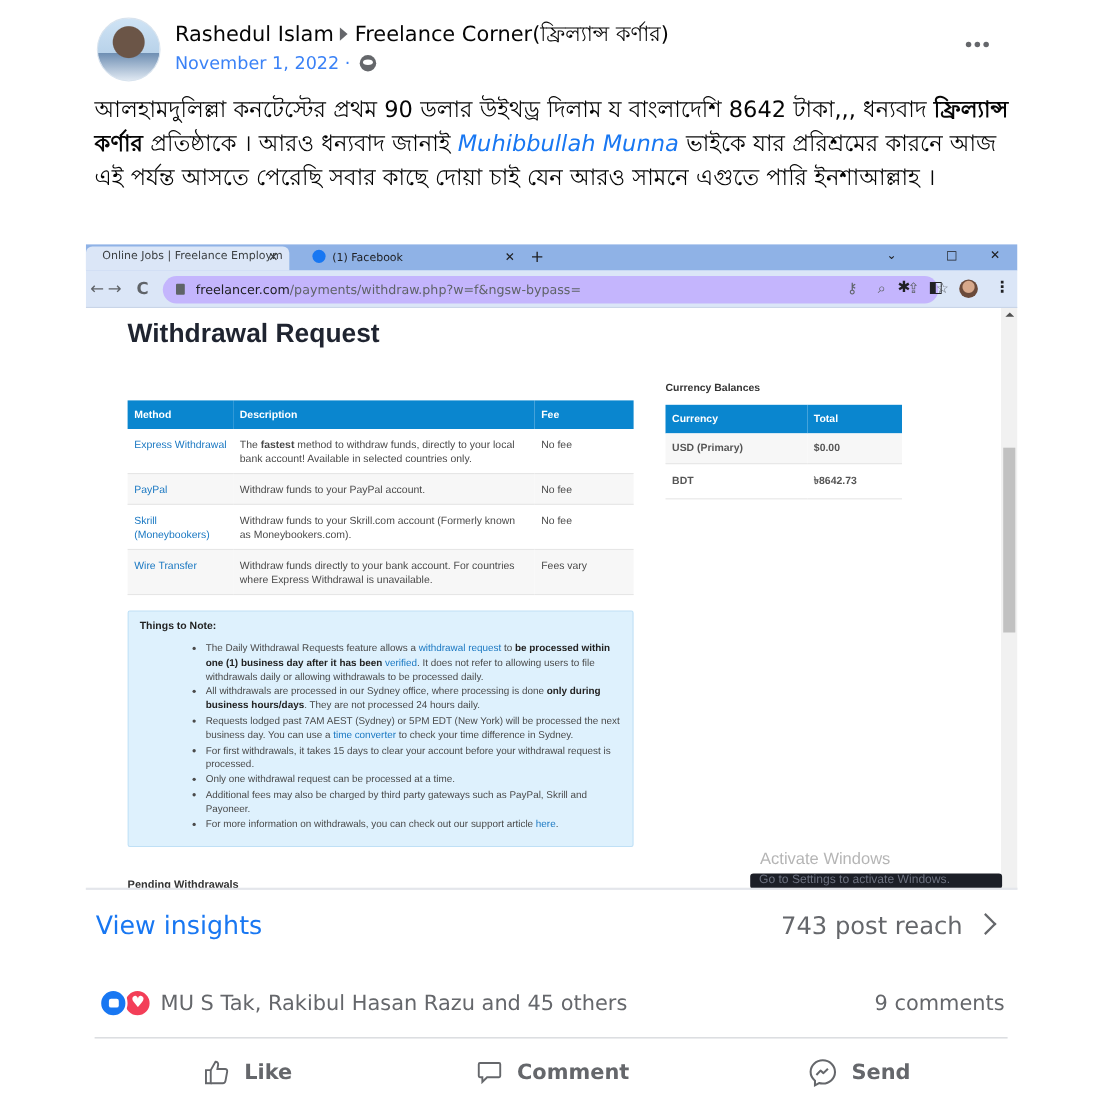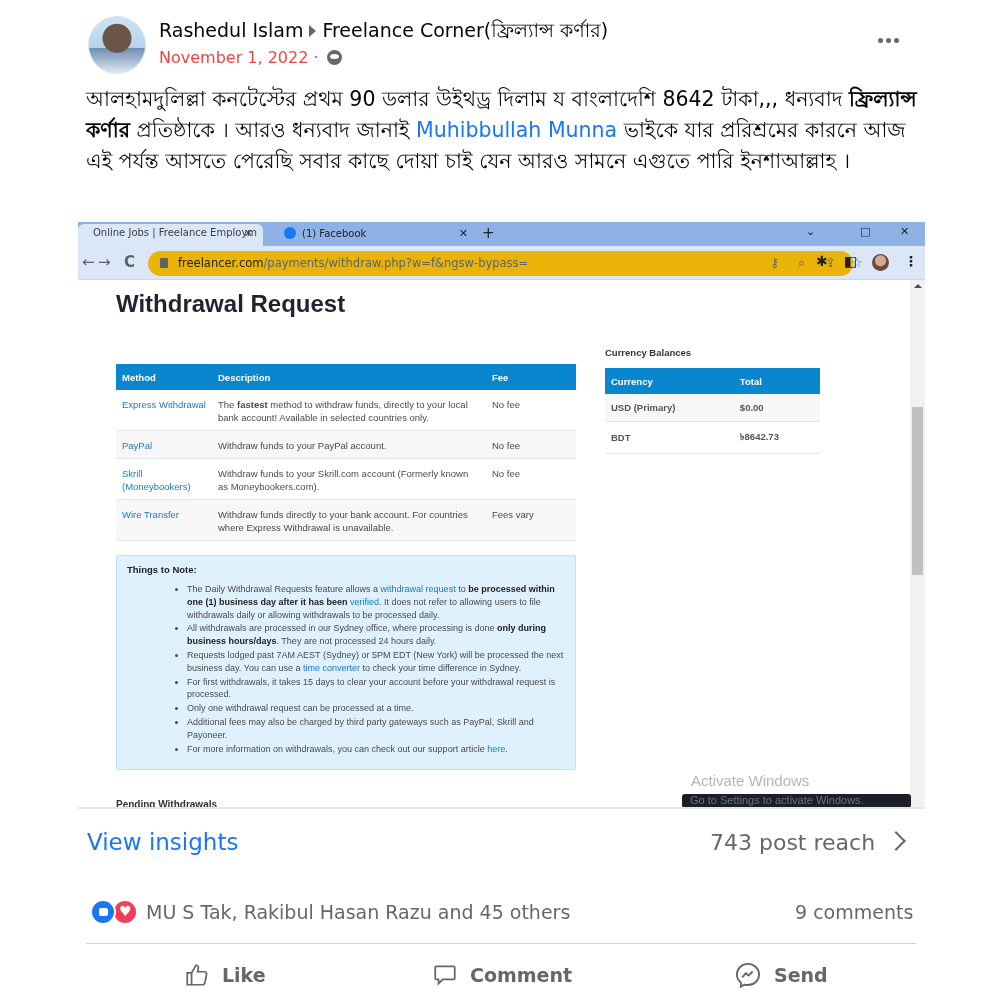--- a/index.html
+++ b/index.html
@@ -6,44 +6,44 @@
   html, body { width: 1000px; height: 1000px; background: #ffffff; overflow: hidden; }
   body { font-family: "DejaVu Sans", sans-serif; color: #050505; position: relative; }
 
   
   .avatar { position: absolute; left: 88px; top: 16px; width: 58px; height: 58px; border-radius: 50%;
     background: radial-gradient(circle at 50% 38%, #6b5547 0 14px, transparent 15px),
                 linear-gradient(180deg, #cfe3f5 0%, #b9d3ea 55%, #6f8fb3 56%, #dfe8f2 100%);
     border: 1px solid #d8e3ee; }
   .author-line { position: absolute; left: 159px; top: 16px; font-size: 19px; color: #050505; white-space: nowrap; }
   .author-line .arrow { display: inline-block; width: 0; height: 0; border-top: 6px solid transparent; border-bottom: 6px solid transparent; border-left: 7px solid #65676b; margin: 0 6px 1px 6px; vertical-align: middle; }
-  .meta-line { position: absolute; left: 159px; top: 48px; font-size: 16px; color: #ef4444; white-space: nowrap; }
+  .meta-line { position: absolute; left: 159px; top: 48px; font-size: 16px; color: #3b82f6; white-space: nowrap; }
   .globe-icon { display: inline-block; width: 15px; height: 15px; border-radius: 50%; background: #65676b; vertical-align: -2px; margin-left: 3px; position: relative; }
   .globe-icon::before { content: ""; position: absolute; left: 3px; top: 4px; width: 9px; height: 5px; border-radius: 50%; background: #fff; }
   .more-button { position: absolute; left: 872px; top: 30px; width: 32px; height: 20px; display: flex; gap: 3px; align-items: center; justify-content: center; cursor: pointer; }
   .more-button span { width: 5px; height: 5px; border-radius: 50%; background: #65676b; }
 
   
   .post-text { position: absolute; left: 86px; top: 84px; width: 840px; font-size: 20.5px; line-height: 31px; color: #050505; }
   .post-text b { font-weight: bold; }
-  .post-text .mention { color: #1877f2; }
+  .post-text .mention { color: #1877f2; font-style: italic; }
 
   
   .shot { position: absolute; left: 78px; top: 222px; width: 847px; height: 586px; background: #fff; overflow: hidden; }
   .tabbar { position: absolute; left: 0; top: 0; width: 847px; height: 24px; background: #8fb2e6; }
   .tab { position: absolute; top: 2px; height: 22px; font-size: 10px; color: #3c4043; padding: 3px 14px; white-space: nowrap; }
   .tab.active { left: 0; width: 185px; background: #dbe6f7; border-radius: 6px 6px 0 0; padding-left: 15px; }
   .tab.inactive { left: 192px; width: 208px; color: #202124; }
   .tab .fb-icon { display: inline-block; width: 12px; height: 12px; border-radius: 50%; background: #1877f2; vertical-align: -2px; margin-right: 6px; }
   .tab .tab-close { position: absolute; right: 10px; top: 3px; font-size: 11px; }
   .new-tab { position: absolute; left: 404px; top: 2px; font-size: 15px; color: #202124; }
   .win-ctrl { position: absolute; top: 3px; font-size: 11px; color: #202124; }
   .toolbar { position: absolute; left: 0; top: 24px; width: 847px; height: 34px; background: #dbe6f7; border-bottom: 1px solid #c9d5e8; }
   .nav-btn { position: absolute; top: 7px; font-size: 15px; color: #5f6368; }
-  .omnibox { position: absolute; left: 70px; top: 5px; width: 705px; height: 25px; background: #eab308; border-radius: 13px; font-size: 11.5px; color: #5f6368; padding: 5px 0 0 30px; white-space: nowrap; }
+  .omnibox { position: absolute; left: 70px; top: 5px; width: 705px; height: 25px; background: #c4b5fd; border-radius: 13px; font-size: 11.5px; color: #5f6368; padding: 5px 0 0 30px; white-space: nowrap; }
   .omnibox .host { color: #202124; }
   .lock-icon { position: absolute; left: 12px; top: 7px; width: 8px; height: 10px; background: #5f6368; border-radius: 1px; }
   .omni-icon { position: absolute; top: 4px; font-size: 13px; color: #5f6368; }
   .tb-icon { position: absolute; top: 7px; font-size: 14px; color: #202124; }
   .profile-avatar { position: absolute; left: 794px; top: 8px; width: 17px; height: 17px; border-radius: 50%; background: radial-gradient(circle at 50% 40%, #d7a88b 0 5px, #6b4a3a 6px); }
 
   .page { position: absolute; left: 0; top: 58px; width: 832px; height: 528px; background: #fff; }
   .page-title { position: absolute; left: 38px; top: 10px; font-family: "Liberation Sans", sans-serif; font-weight: bold; font-size: 24px; color: #1f2430; }
   table.methods { position: absolute; left: 38px; top: 84px; width: 460px; border-collapse: collapse; font-family: "Liberation Sans", sans-serif; font-size: 9.5px; }
   table.methods th { background: #0a86cf; color: #fff; text-align: left; font-weight: bold; height: 26px; padding: 0 6px; }

